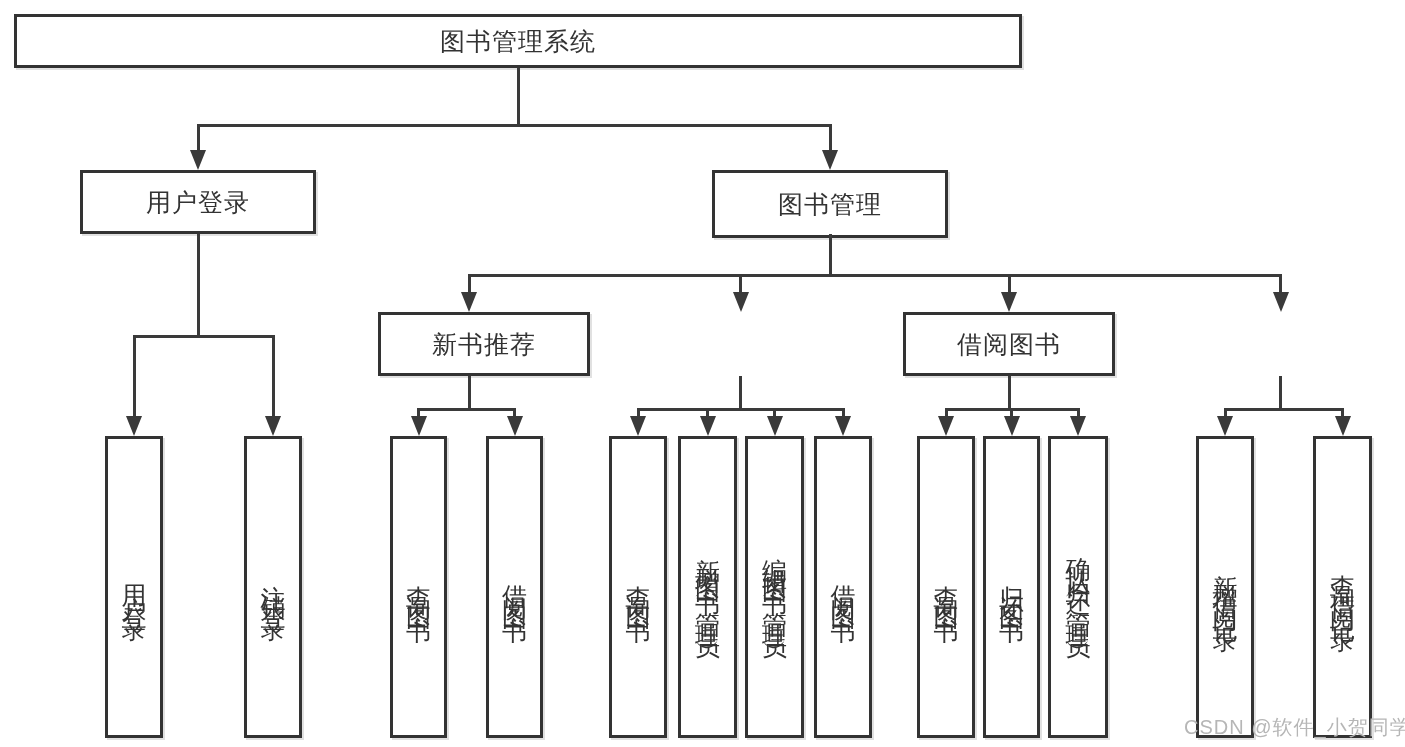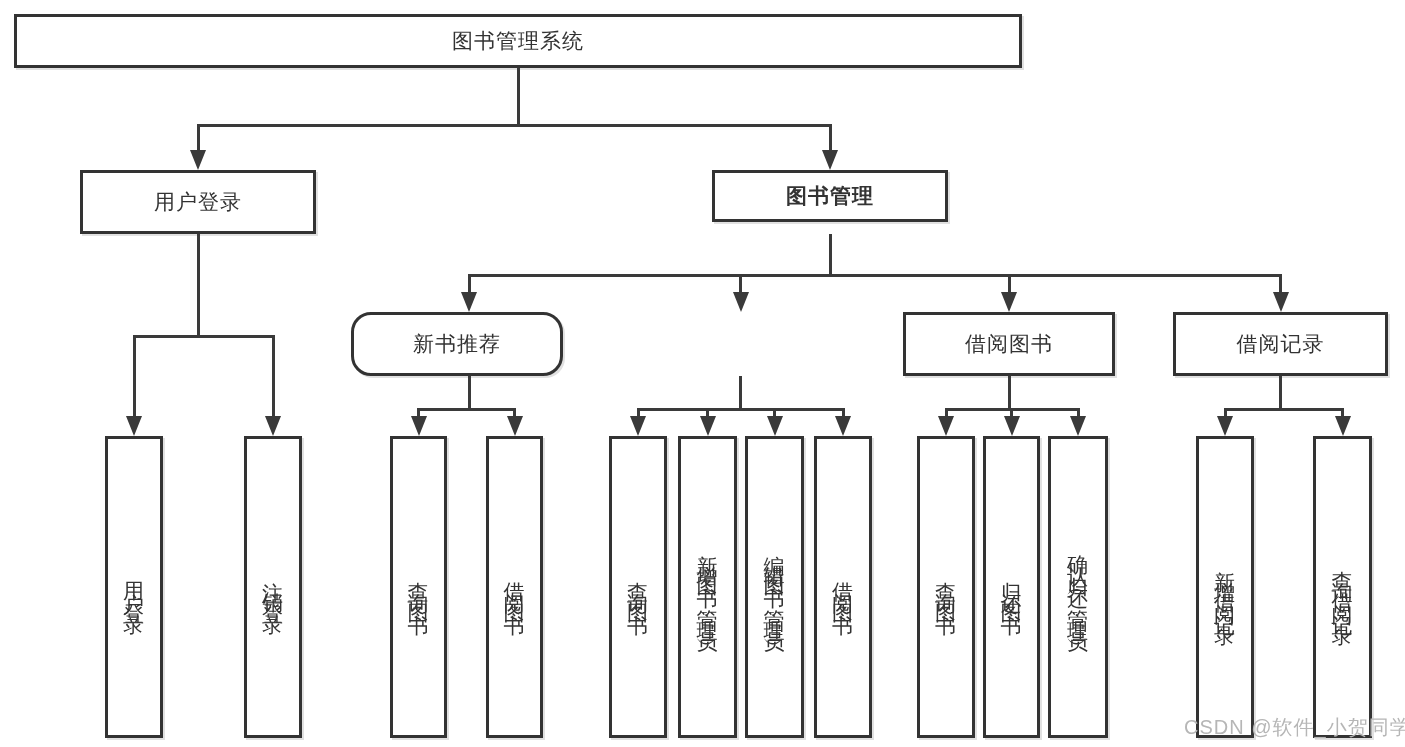--- a/index.html
+++ b/index.html
@@ -15,21 +15,21 @@
     box-sizing:border-box;
     background:var(--box-bg,#ffffff);
     border:3px solid var(--box-border,#333333);
     display:flex;
     align-items:center;
     justify-content:center;
     box-shadow:2px 2px 0 rgba(170,170,170,0.35);
   }
   .box .label{
     color:var(--text,#333333);
-    font-size:21px;
+    font-size:25px;
     letter-spacing:1px;
     white-space:nowrap;
     text-align:center;
   }
   .box.vertical .label{
     writing-mode:vertical-rl;
     text-orientation:mixed;
     letter-spacing:11px;
     white-space:normal;
     line-height:1;
@@ -77,28 +77,28 @@
     <div class="box vertical" style="left: 105px; top: 436px; width: 58px; height: 302px;">
       <div class="label">用户登录</div>
     </div>
     <div class="line" style="left: 271.5px; top: 338px; width: 3px; height: 80px;"></div>
     <div class="arrow" style="left: 265px; top: 416px;"></div>
     <div class="box vertical" style="left: 244px; top: 436px; width: 58px; height: 302px;">
       <div class="label">注销登录</div>
     </div>
     <div class="line" style="left: 828.5px; top: 127px; width: 3px; height: 25px;"></div>
     <div class="arrow" style="left: 822px; top: 150px;"></div>
-    <div class="box" style="left: 712px; top: 170px; width: 236px; height: 52px; font-weight: bold;">
+    <div class="box" style="left: 712px; top: 170px; width: 236px; height: 68px;">
       <div class="label">图书管理</div>
     </div>
     <div class="line" style="left: 828.5px; top: 234px; width: 3px; height: 43px;"></div>
     <div class="line" style="left: 467.5px; top: 274px; width: 814.5px; height: 3px;"></div>
     <div class="line" style="left: 467.5px; top: 277px; width: 3px; height: 17px;"></div>
     <div class="arrow" style="left: 461px; top: 292px;"></div>
-    <div class="box" style="left: 351px; top: 312px; width: 212px; height: 64px; border-radius: 20px;">
+    <div class="box" style="left: 378px; top: 312px; width: 212px; height: 64px;">
       <div class="label">新书推荐</div>
     </div>
     <div class="line" style="left: 467.5px; top: 376px; width: 3px; height: 35px;"></div>
     <div class="line" style="left: 417px; top: 408px; width: 99px; height: 3px;"></div>
     <div class="line" style="left: 417px; top: 411px; width: 3px; height: 7px;"></div>
     <div class="arrow" style="left: 410.5px; top: 416px;"></div>
     <div class="box vertical" style="left: 390px; top: 436px; width: 57px; height: 302px;">
       <div class="label">查询图书</div>
     </div>
     <div class="line" style="left: 513px; top: 411px; width: 3px; height: 7px;"></div>
@@ -147,23 +147,20 @@
     <div class="box vertical" style="left: 983px; top: 436px; width: 57px; height: 302px;">
       <div class="label">归还图书</div>
     </div>
     <div class="line" style="left: 1076.5px; top: 411px; width: 3px; height: 7px;"></div>
     <div class="arrow" style="left: 1070px; top: 416px;"></div>
     <div class="box vertical" style="left: 1048px; top: 436px; width: 60px; height: 302px;">
       <div class="label">确认归还（管理员）</div>
     </div>
     <div class="line" style="left: 1279px; top: 277px; width: 3px; height: 17px;"></div>
     <div class="arrow" style="left: 1272.5px; top: 292px;"></div>
-    <div class="box" style="left: 1173px; top: 312px; width: 215px; height: 64px;">
-      <div class="label">借阅记录</div>
-    </div>
     <div class="line" style="left: 1279px; top: 376px; width: 3px; height: 35px;"></div>
     <div class="line" style="left: 1223.5px; top: 408px; width: 120.5px; height: 3px;"></div>
     <div class="line" style="left: 1223.5px; top: 411px; width: 3px; height: 7px;"></div>
     <div class="arrow" style="left: 1217px; top: 416px;"></div>
     <div class="box vertical" style="left: 1196px; top: 436px; width: 58px; height: 302px;">
       <div class="label">新增借阅记录</div>
     </div>
     <div class="line" style="left: 1341px; top: 411px; width: 3px; height: 7px;"></div>
     <div class="arrow" style="left: 1334.5px; top: 416px;"></div>
     <div class="box vertical" style="left: 1313px; top: 436px; width: 59px; height: 302px;">

